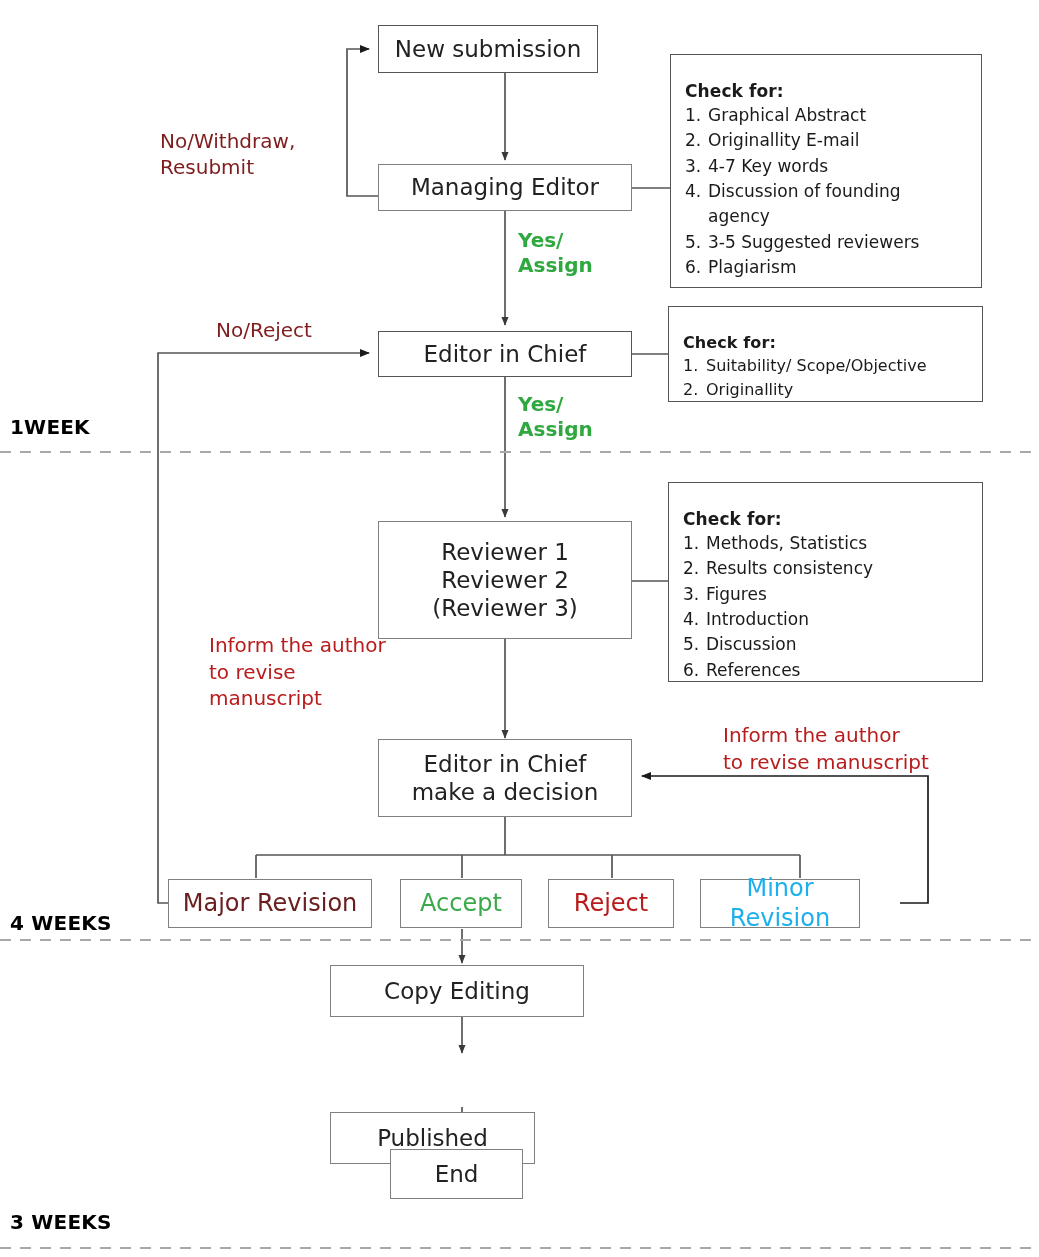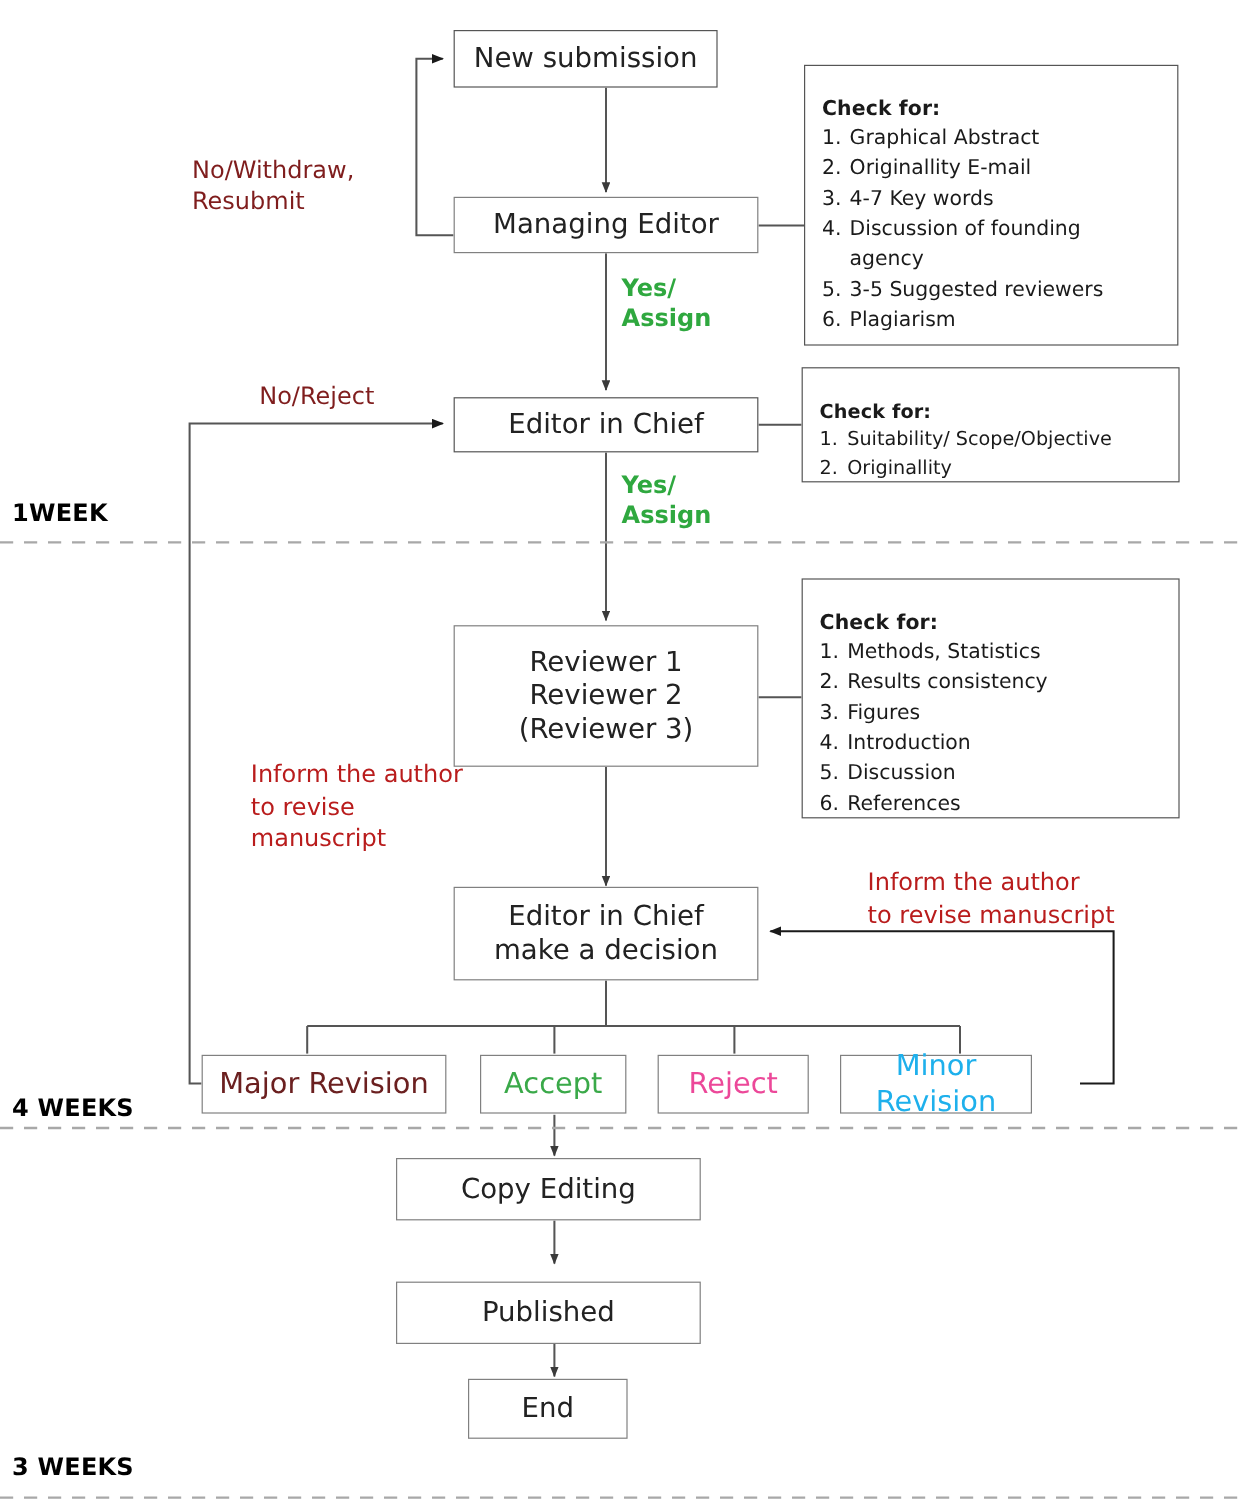--- a/index.html
+++ b/index.html
@@ -97,21 +97,21 @@
   }
   .lbl-week{
     color:#000000;
     font-weight:bold;
     font-size:20px;
     letter-spacing:.2px;
   }
   
   .c-maroon{color:#6b2020;}
   .c-green{color:#3aa949;}
-  .c-red{color:#ec4899;}
+  .c-red{color:#b91c1c;}
   .c-cyan{color:#1eb0ec;}
   .decision{font-size:24px;}
 </style>
 </head>
 <body>
 
 <div id="stage">
 
   <svg id="wires" viewBox="0 0 1039 1257">
     <defs>
@@ -182,21 +182,21 @@
   <div class="box decision c-maroon" style="left:168px;top:879px;width:204px;height:49px;">Major Revision</div>
 
   <div class="box decision c-green" style="left:400px;top:879px;width:122px;height:49px;">Accept</div>
 
   <div class="box decision c-red" style="left:548px;top:879px;width:126px;height:49px;">Reject</div>
 
   <div class="box decision c-cyan" style="left:700px;top:879px;width:160px;height:49px;">Minor Revision</div>
 
   <div class="box" style="left:330px;top:965px;width:254px;height:52px;">Copy Editing</div>
 
-  <div class="box" style="left:330px;top:1068px;width:254px;height:52px;">Published</div>
+  <div class="box" style="left:330px;top:1112px;width:205px;height:52px;">Published</div>
 
   <div class="box" style="left:390px;top:1149px;width:133px;height:50px;">End</div>
 
   <div class="panel" style="left:670px;top:54px;width:312px;height:234px;">
     <div class="ptitle">Check for:</div>
     <ol>
       <li><span class="num">1.</span><span>Graphical Abstract</span></li>
       <li><span class="num">2.</span><span>Originallity E-mail</span></li>
       <li><span class="num">3.</span><span>4-7 Key words</span></li>
       <li style="white-space:pre-line;"><span class="num">4.</span><span>Discussion of founding

